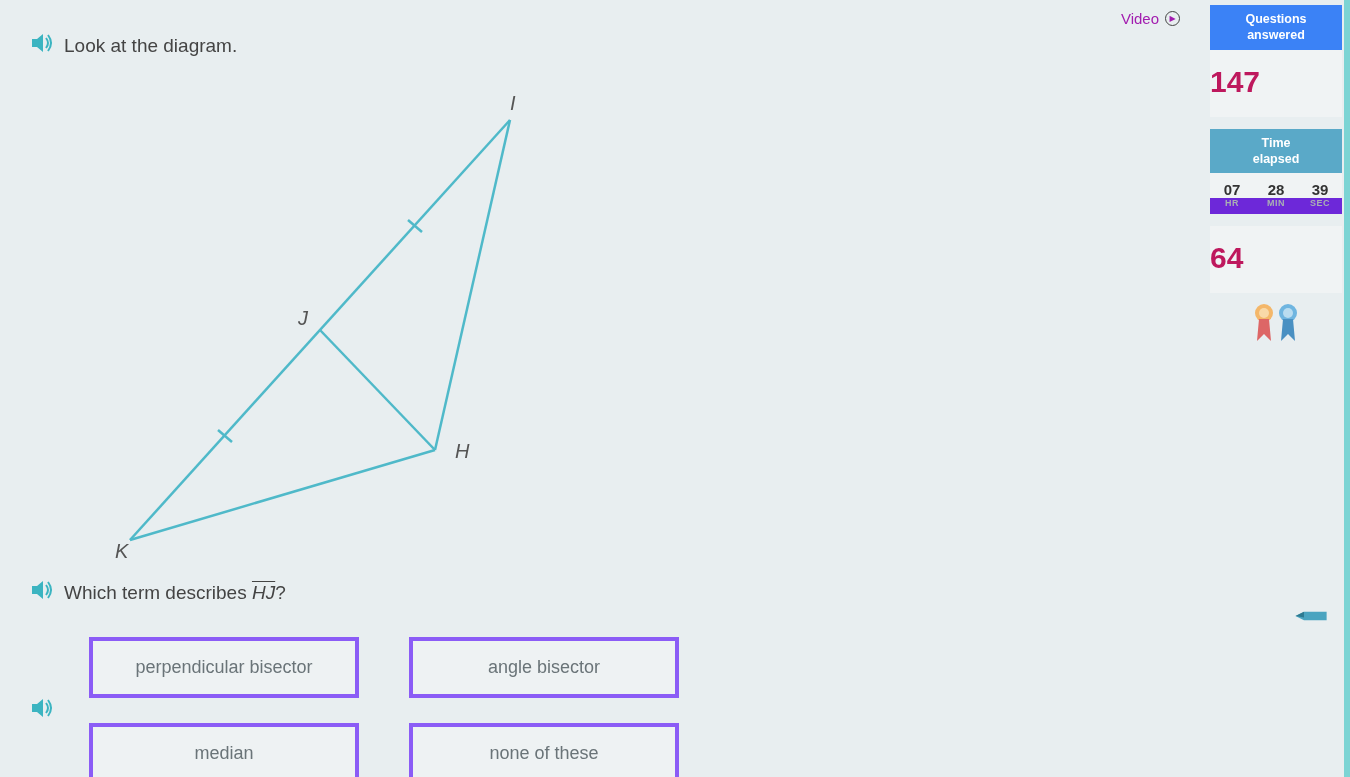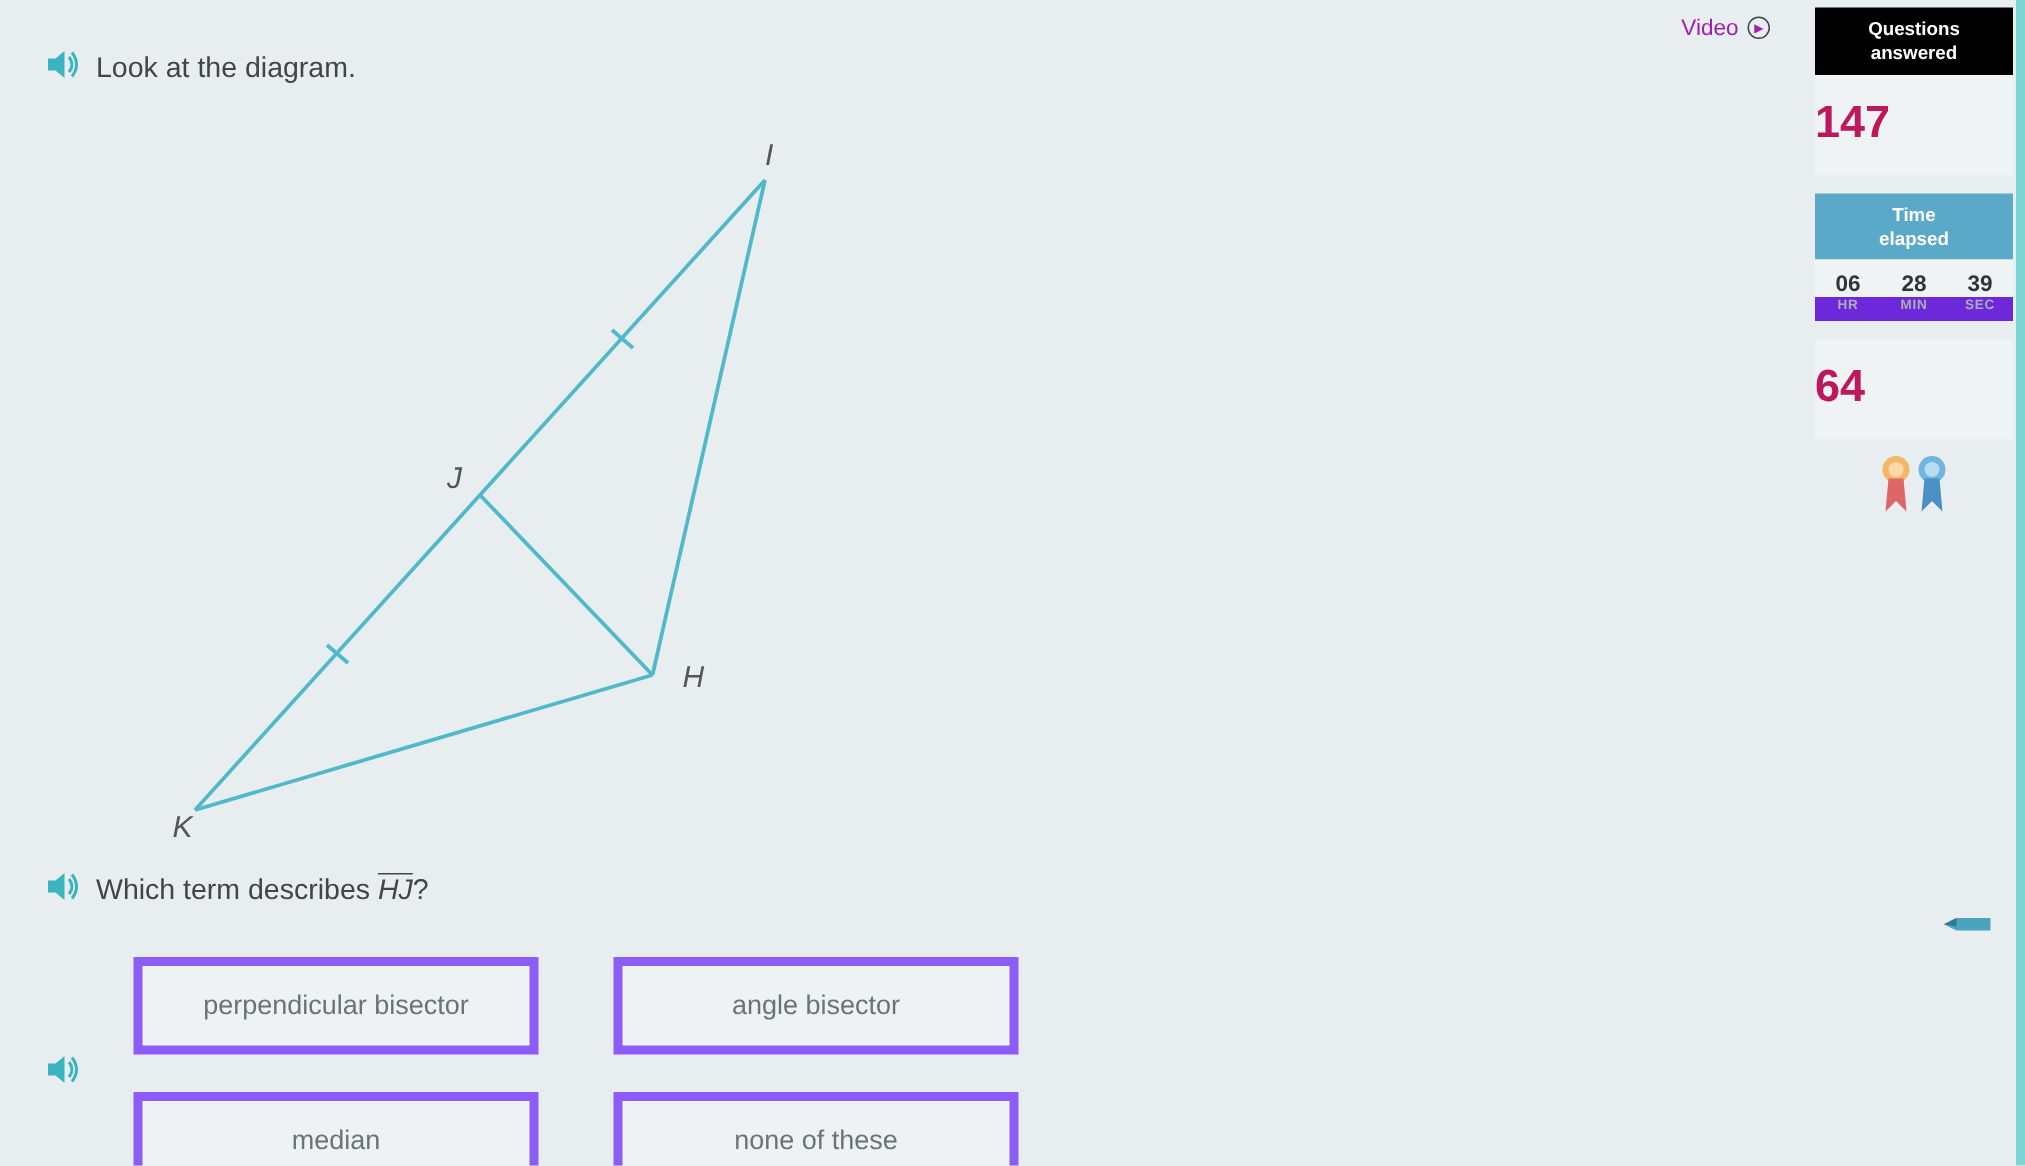--- a/index.html
+++ b/index.html
@@ -55,21 +55,21 @@
       gap: 20px;
       margin-top: 30px;
     }
     .answers-grid {
       display: grid;
       grid-template-columns: 270px 270px;
       gap: 25px 50px;
       margin-left: 15px;
     }
     .answer-btn {
-      border: 6px solid #8b5cf6;
+      border: 4px solid #8b5cf6;
       background: #eef2f3;
       color: #6a7478;
       font-size: 18px;
       padding: 16px 10px;
       text-align: center;
       cursor: pointer;
       font-family: inherit;
     }
     
     .right-col {
@@ -98,21 +98,21 @@
     }
     .panel { width: 132px; margin-left: auto; }
     .panel-header {
       color: #fff;
       font-size: 12.5px;
       font-weight: bold;
       text-align: center;
       padding: 6px 0;
       line-height: 1.3;
     }
-    .qa-header { background: #000000; }
+    .qa-header { background: #3b82f6; }
     .panel-value {
       background: #f0f3f4;
       color: #be185d;
       font-size: 30px;
       font-weight: bold;
       text-align: left;
       padding: 15px 0 18px;
     }
     .time-header { background: #5aa9c8; }
     .time-row {
@@ -243,21 +243,21 @@
   <div class="panel">
     <div class="panel-header qa-header" style="white-space:pre-line">Questions
 answered</div>
     <div class="panel-value">147</div>
   </div>
 
   <div class="panel" style="margin-top:12px">
     <div class="panel-header time-header" style="white-space:pre-line">Time
 elapsed</div>
     <div class="time-row">
-      <div class="time-cell">06</div>
+      <div class="time-cell">07</div>
       <div class="time-cell">28</div>
       <div class="time-cell">39</div>
     </div>
     <div class="time-labels">
       <div class="time-label">HR</div>
       <div class="time-label">MIN</div>
       <div class="time-label">SEC</div>
     </div>
   </div>
 

